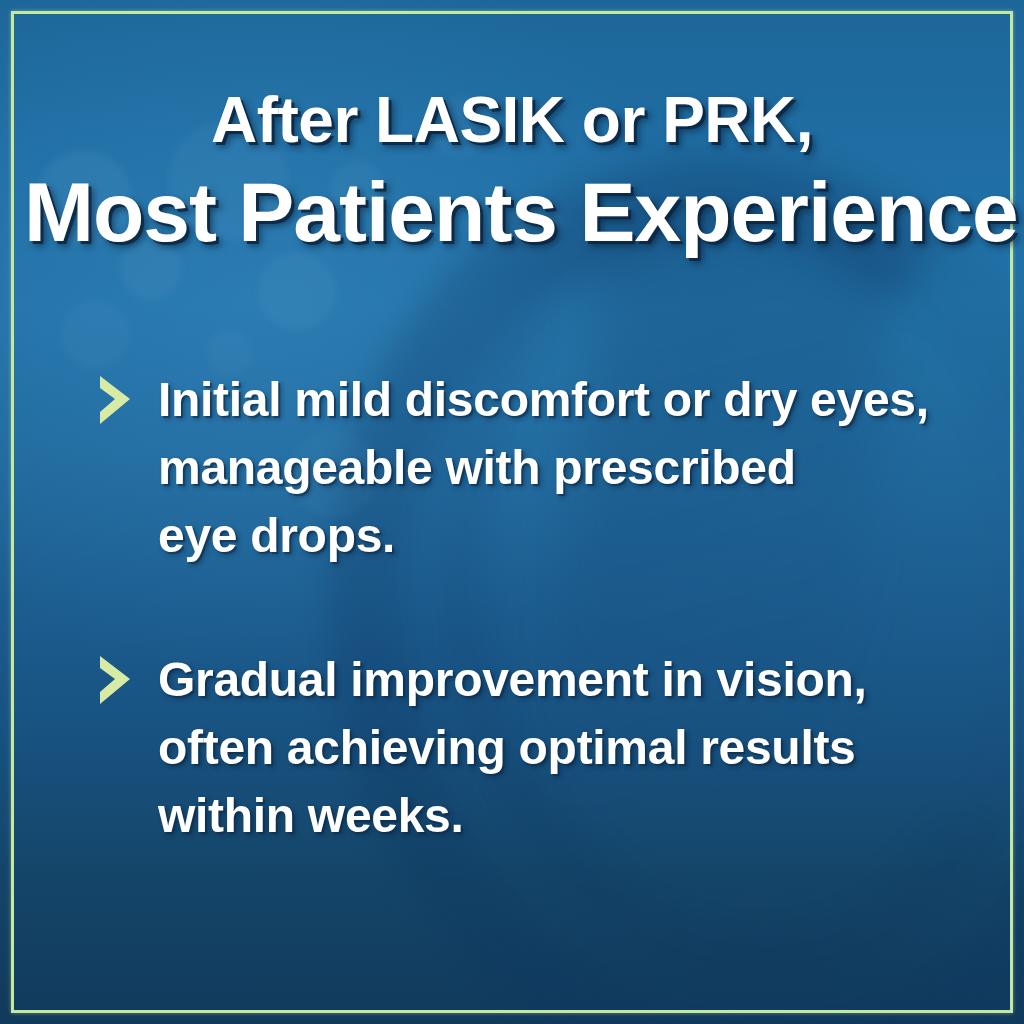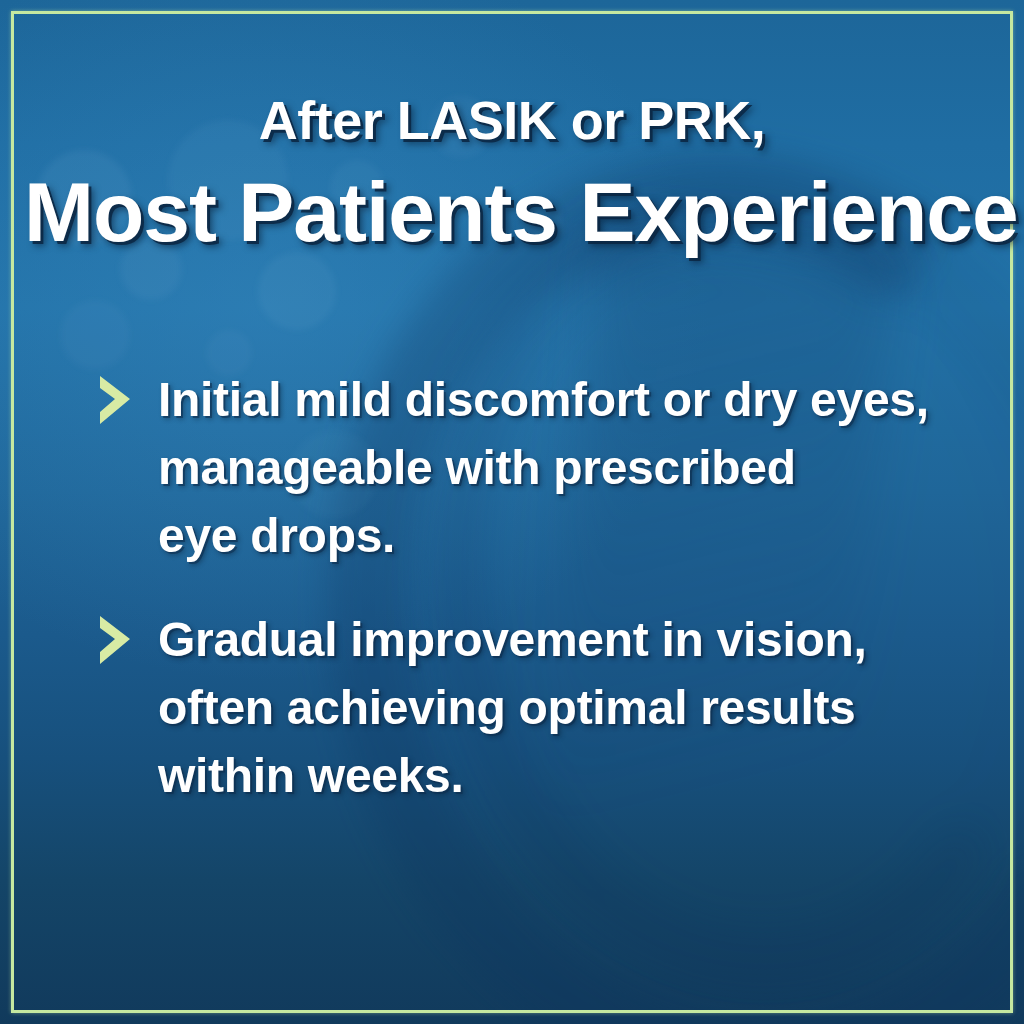--- a/index.html
+++ b/index.html
@@ -95,21 +95,21 @@
     right: 0;
     top: 74px;
     text-align: center;
     padding: 0 24px;
     box-sizing: border-box;
   }
   .title-line {
     display: block;
     color: #ffffff;
     font-weight: 700;
-    font-size: 54px;
+    font-size: 64px;
     line-height: 92px;
     letter-spacing: -0.5px;
     white-space: nowrap;
     text-shadow:
       3px 3px 0px rgba(10, 38, 66, 0.85),
       5px 5px 7px rgba(6, 26, 48, 0.55);
   }
   .title-line.l2 {
     font-size: 84px;
     letter-spacing: -1px;
@@ -118,21 +118,21 @@
   
   .bullets {
     position: absolute;
     left: 96px;
     top: 366px;
     width: 872px;
   }
   .bullet {
     display: flex;
     align-items: flex-start;
-    margin-bottom: 36px;
+    margin-bottom: 76px;
   }
   .bullet:last-child { margin-bottom: 8px; }
 
   .chevron {
     flex: 0 0 auto;
     width: 40px;
     height: 52px;
     margin-top: 8px;
     margin-right: 22px;
   }

